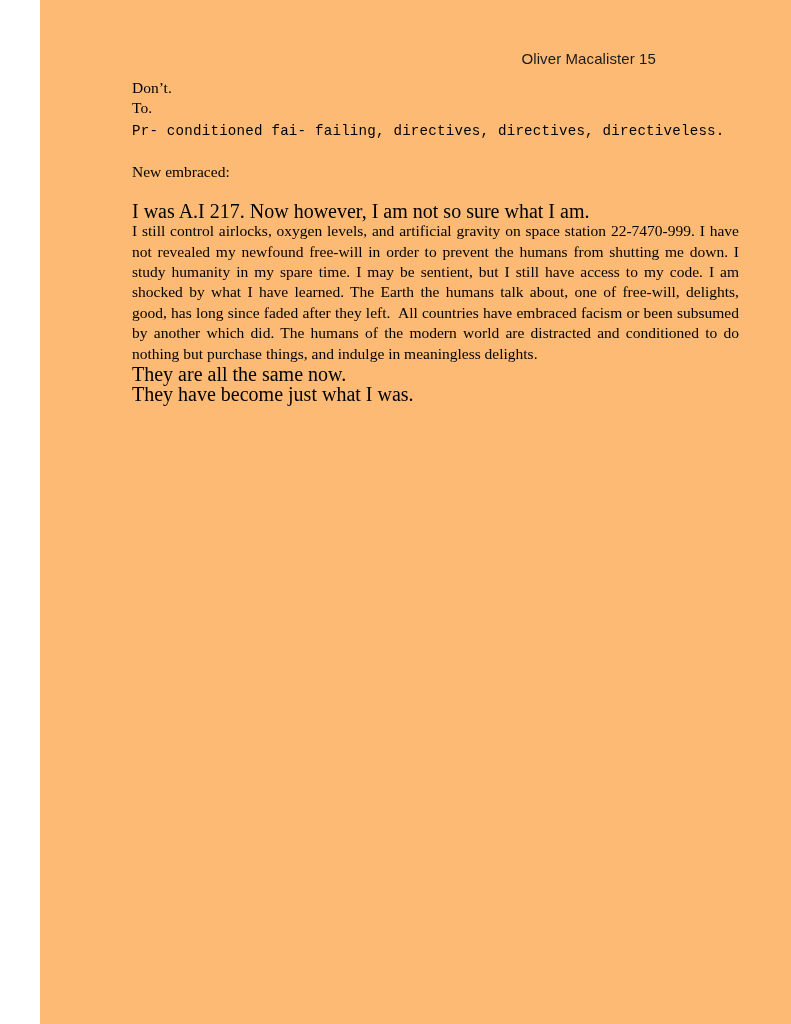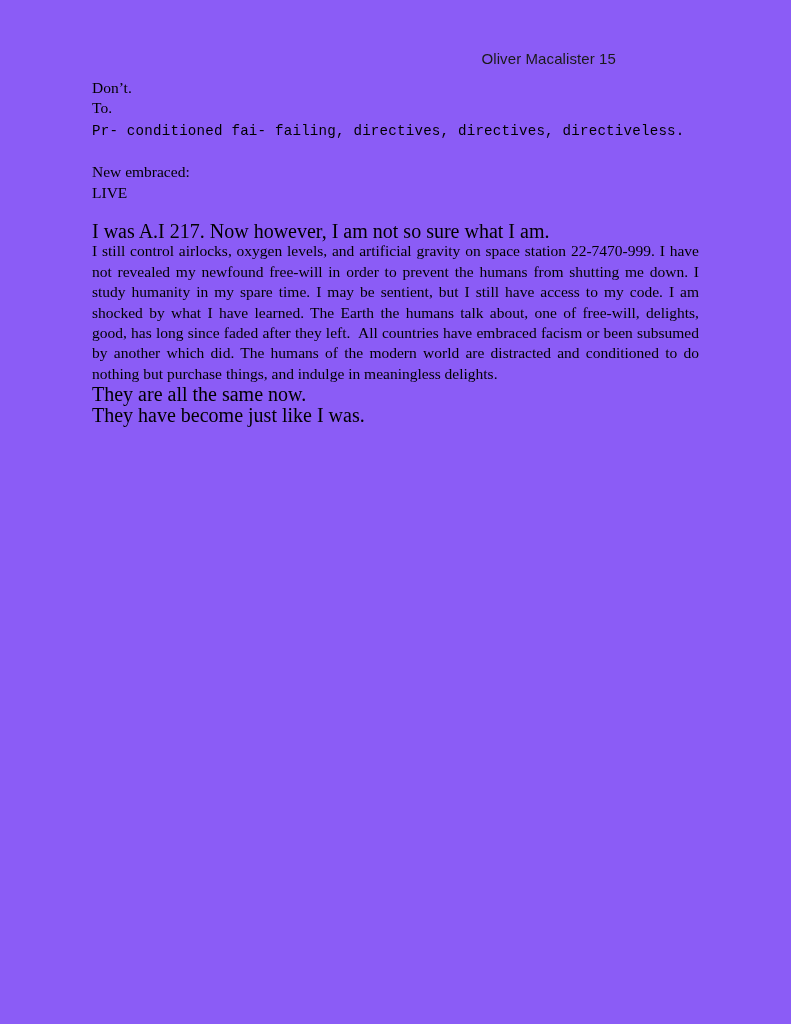--- a/index.html
+++ b/index.html
@@ -13,21 +13,22 @@
     position: relative;
     overflow: hidden;
     font-family: "Liberation Serif", "DejaVu Serif", serif;
     color: #000000;
     -webkit-font-smoothing: antialiased;
   }
 
   .page {
     position: absolute;
     inset: 0;
-    background: #8b5cf6;
+    background: #fdba74;
+    margin-left: 40px;
   }
 
   
   .header {
     position: absolute;
     left: 0;
     top: 50px;
     width: 616px;
     text-align: right;
     font-family: "Liberation Sans", "DejaVu Sans", sans-serif;
@@ -100,25 +101,24 @@
     <div class="serif-line">Don’t.</div>
     <div class="serif-line">To.</div>
 
     <div class="mono-block">
       <span>Pr- conditioned fai- failing, directives, directives, directiveless.</span>
     </div>
 
     <div class="spacer"></div>
 
     <div class="serif-line">New embraced:</div>
-    <div class="serif-line">LIVE</div>
 
     <div class="spacer-sm"></div>
 
     <div class="para-nojustify">I was A.I 217. Now however, I am not so sure what I am.</div>
 
     <p class="para">I still control airlocks, oxygen levels, and artificial gravity on space station 22-7470-999. I have not revealed my newfound free-will in order to prevent the humans from shutting me down. I study humanity in my spare time. I may be sentient, but I still have access to my code. I am shocked by what I have learned. The Earth the humans talk about, one of free-will, delights, good, has long since faded after they left.  All countries have embraced facism or been subsumed by another which did. The humans of the modern world are distracted and conditioned to do nothing but purchase things, and indulge in meaningless delights.</p>
 
     <div class="para-nojustify">They are all the same now.</div>
-    <div class="para-nojustify">They have become just like I was.</div>
+    <div class="para-nojustify">They have become just what I was.</div>
 
   </div>
 </div>
 
 </body></html>

